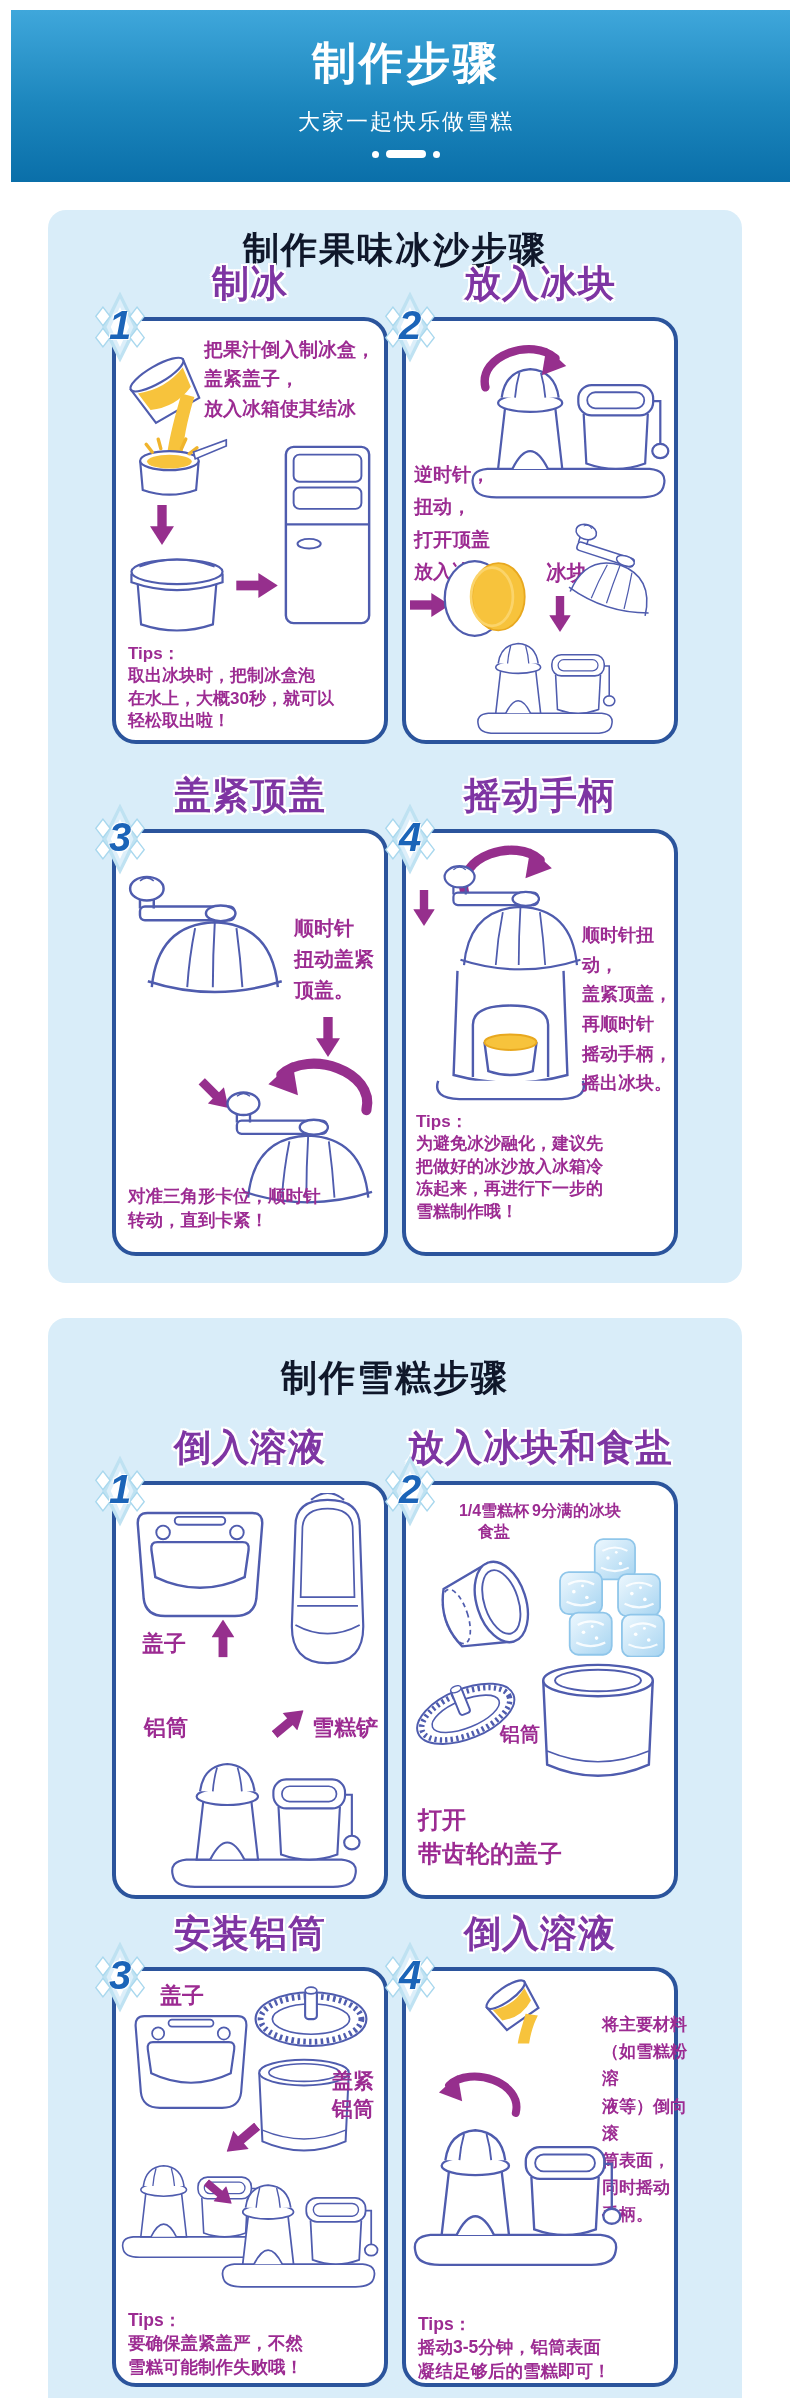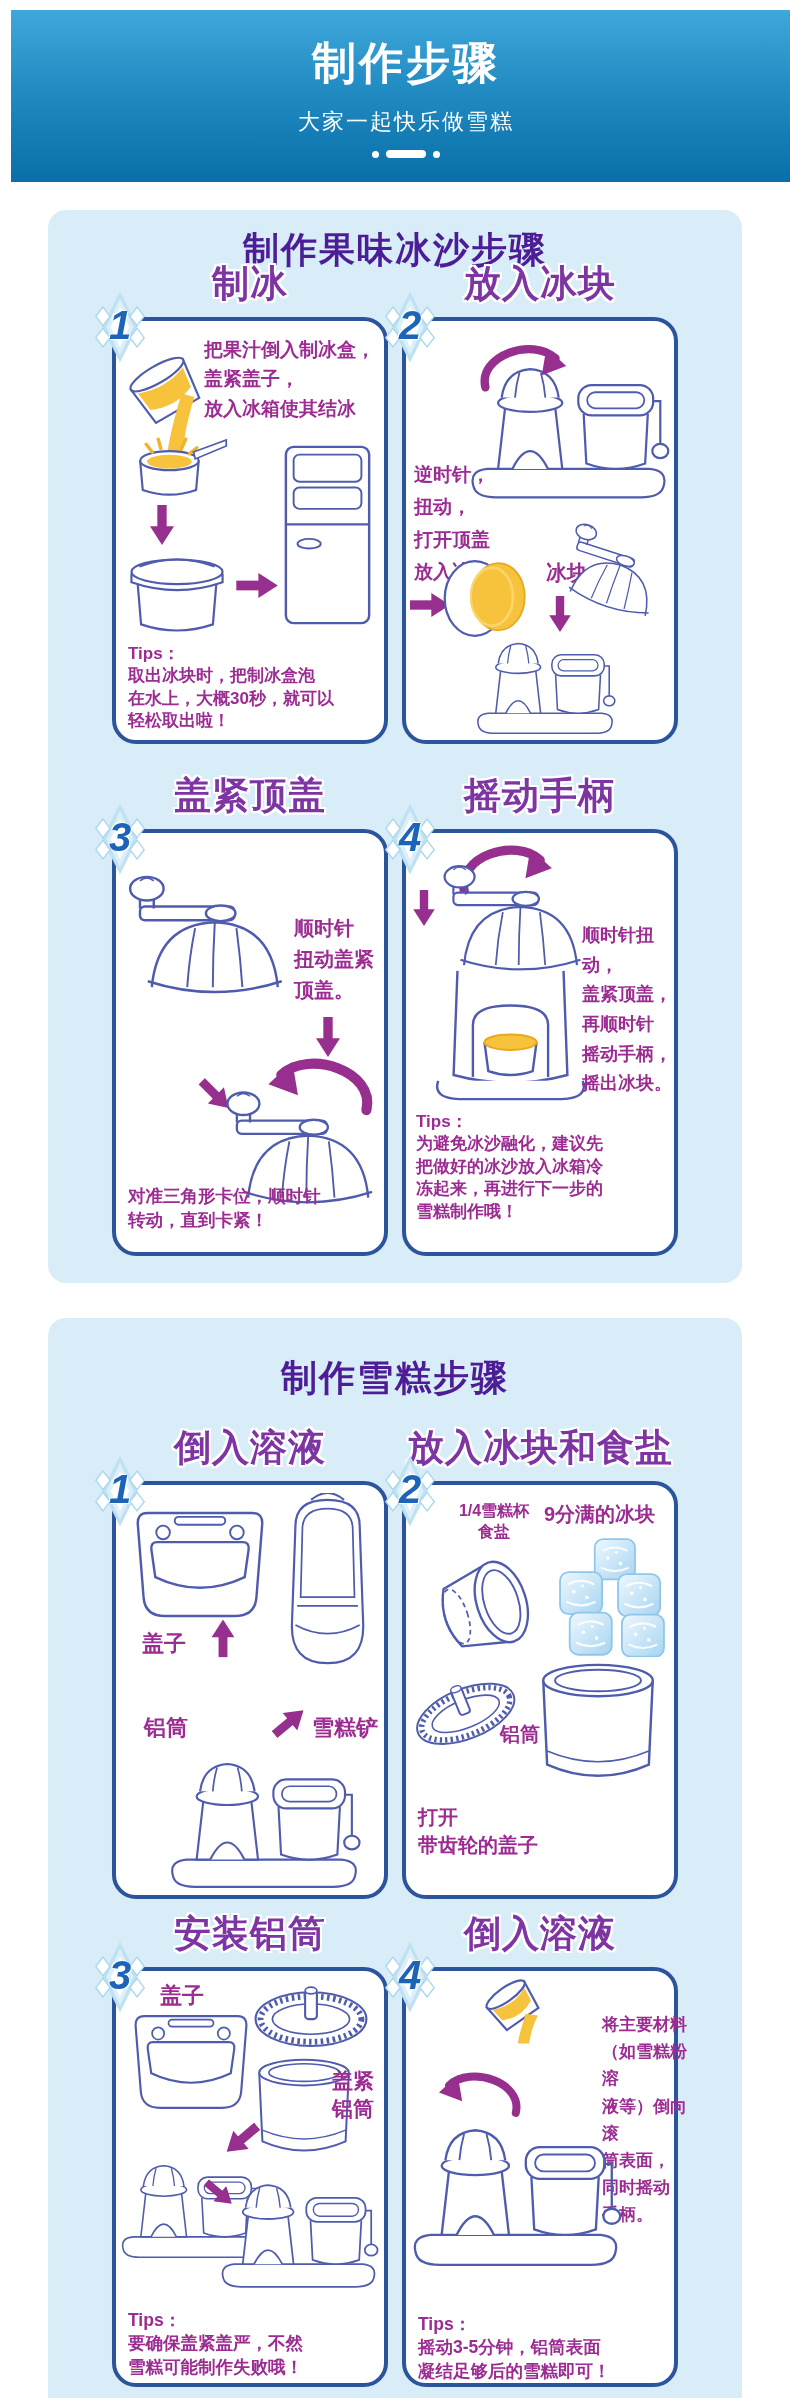--- a/index.html
+++ b/index.html
@@ -13,21 +13,21 @@
   .hdr-sub{margin-top:14px;font-size:22px;letter-spacing:2px;}
   .hdr-div{margin-top:13px;display:flex;justify-content:center;align-items:center;gap:7px;}
   .hdr-div i{display:block;background:#fff;border-radius:5px;}
   .dot{width:7px;height:7px;}
   .bar{width:40px;height:8px;}
   
   .panel{position:absolute;left:48px;width:694px;background:#d9edf9;border-radius:18px;}
   .panel1{top:210px;height:1073px;}
   .panel2{top:1318px;height:1236px;}
   .sec-title{position:absolute;left:0;width:100%;text-align:center;
-             font-size:36px;font-weight:bold;color:#4c1d95;letter-spacing:2px;}
+             font-size:36px;font-weight:bold;color:#0f172a;letter-spacing:2px;}
   
   .step{position:absolute;width:276px;}
   .step-title{text-align:center;font-size:37px;font-weight:bold;color:#7e35a3;
               line-height:39px;margin-bottom:14px;letter-spacing:1px;
               text-shadow:-2px -2px 0 #fff,2px -2px 0 #fff,-2px 2px 0 #fff,2px 2px 0 #fff,
                           0 -2px 0 #fff,0 2px 0 #fff,-2px 0 0 #fff,2px 0 0 #fff;}
   .card{position:relative;background:#fff;border:4px solid #2b549c;border-radius:24px;
         box-sizing:border-box;}
   .badge{position:absolute;left:-28px;top:-32px;width:64px;height:76px;z-index:5;}
   .badge svg{position:absolute;left:0;top:0;width:64px;height:76px;}
@@ -378,35 +378,35 @@
       <div class="step-title">放入冰块和食盐</div>
       <div class="card" style="height:418px">
         <div class="badge">
           <svg viewBox="0 0 90 104">
               <use href="#s-badge"></use>
             </svg>
           <span class="badge-num">2</span>
         </div>
         <div class="t lbl" style="left:26px;top:16px;width:124px;text-align:center;font-size:16px">1/4雪糕杯
 食盐</div>
-        <div class="t lbl" style="left:138px;top:16px;font-size:20px">9分满的冰块</div>
+        <div class="t lbl" style="left:126px;top:16px;font-size:16px">9分满的冰块</div>
         <svg class="abs ill" style="left:6px;top:66px" width="132" height="118" viewBox="0 0 140 125">
             <use href="#s-cuptilt"></use>
           </svg>
         <svg class="abs ill" style="left:148px;top:52px" width="116" height="120" viewBox="0 0 120 124">
             <use href="#s-cubes"></use>
           </svg>
         <svg class="abs ill" style="left:0;top:190px;transform:rotate(-22deg)" width="118" height="74" viewBox="0 0 150 95">
             <use href="#s-gearlid"></use>
           </svg>
         <div class="t lbl" style="left:94px;top:236px;font-size:20px">铝筒</div>
         <svg class="abs ill" style="left:128px;top:174px" width="128" height="132" viewBox="0 0 130 135">
             <use href="#s-cyl"></use>
           </svg>
-        <div class="t" style="left:12px;top:318px;width:220px;font-size:20px;line-height:1.4">打开
+        <div class="t" style="left:12px;top:318px;width:220px;font-size:24px;line-height:1.4">打开
 带齿轮的盖子</div>
       </div>
     </div>
 
     <div class="step" style="left:64px;top:596px">
       <div class="step-title">安装铝筒</div>
       <div class="card" style="height:420px">
         <div class="badge">
           <svg viewBox="0 0 90 104">
               <use href="#s-badge"></use>

